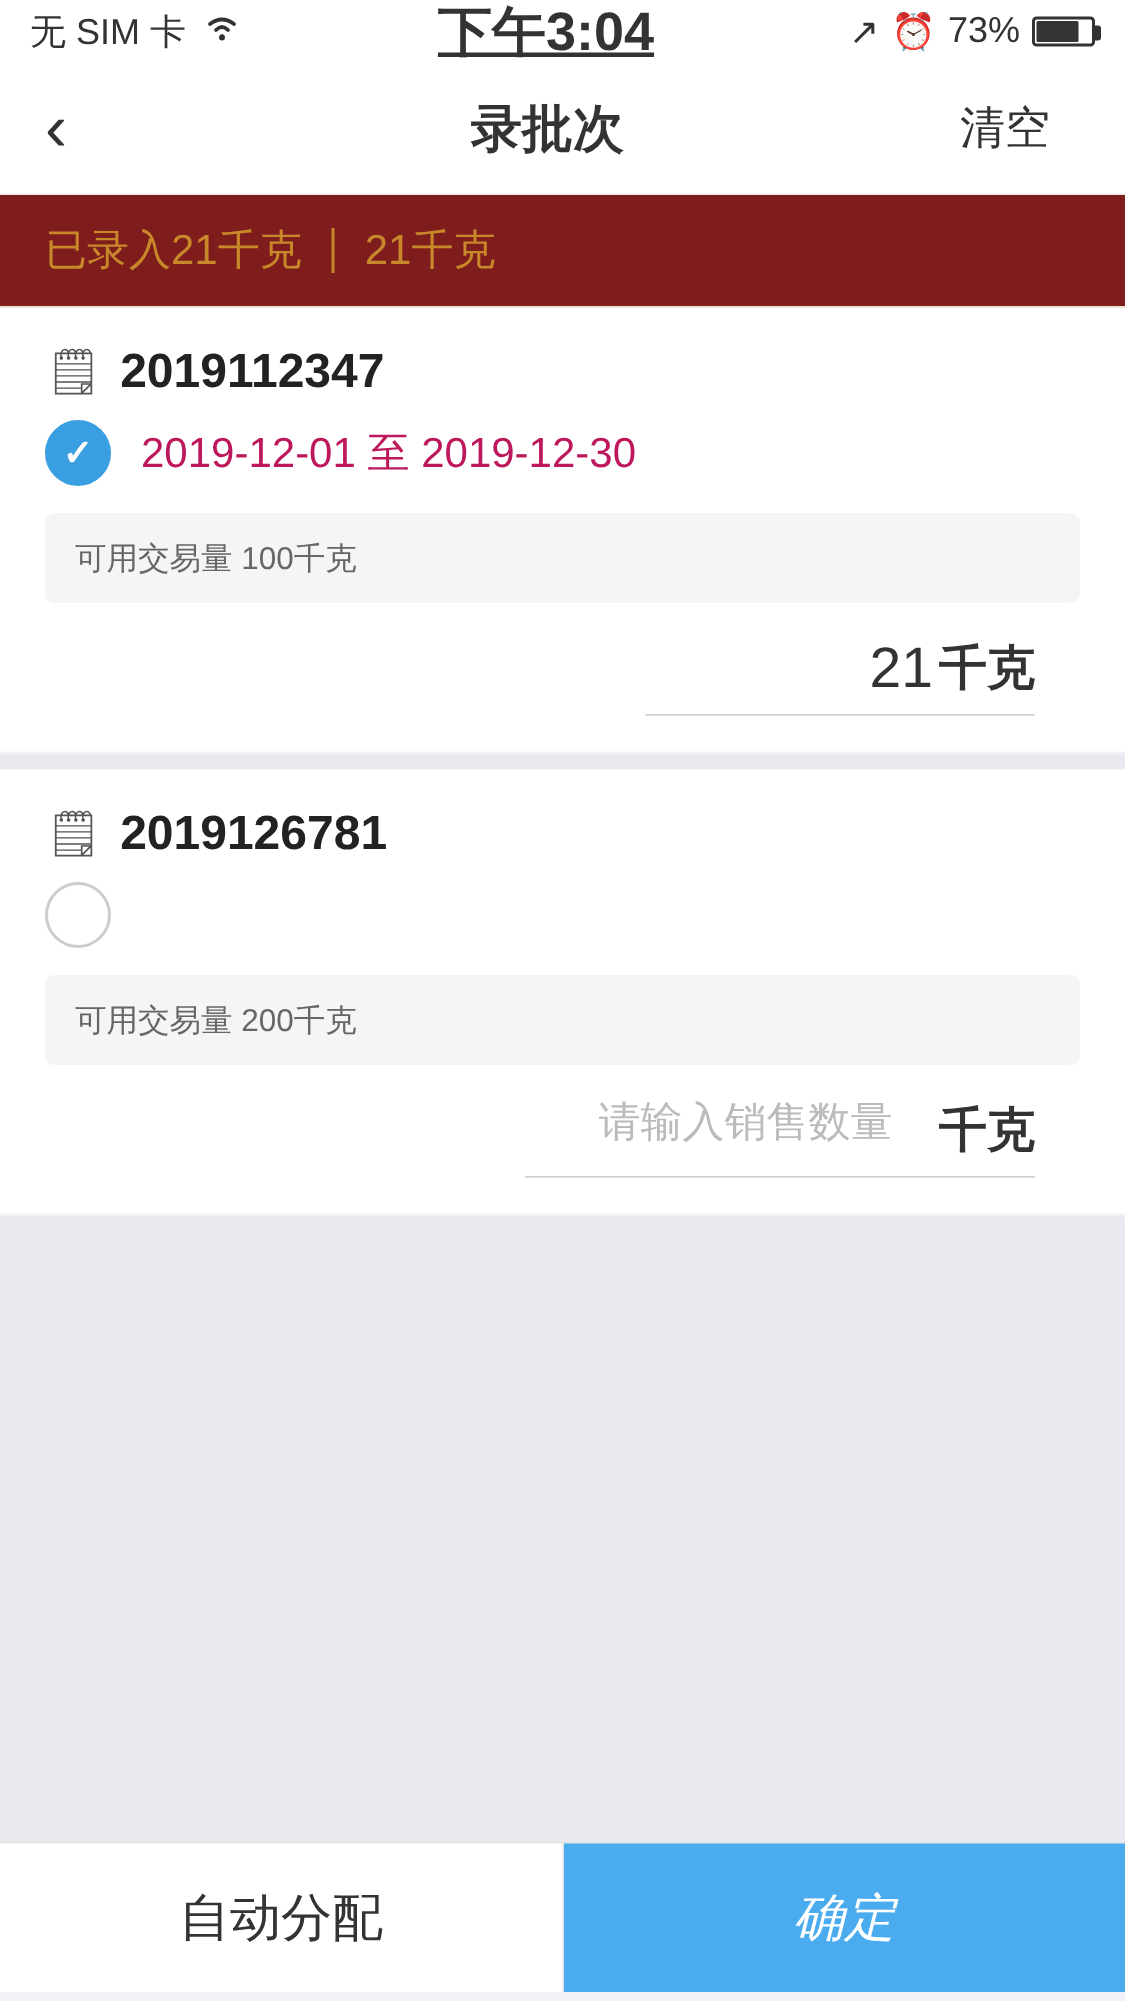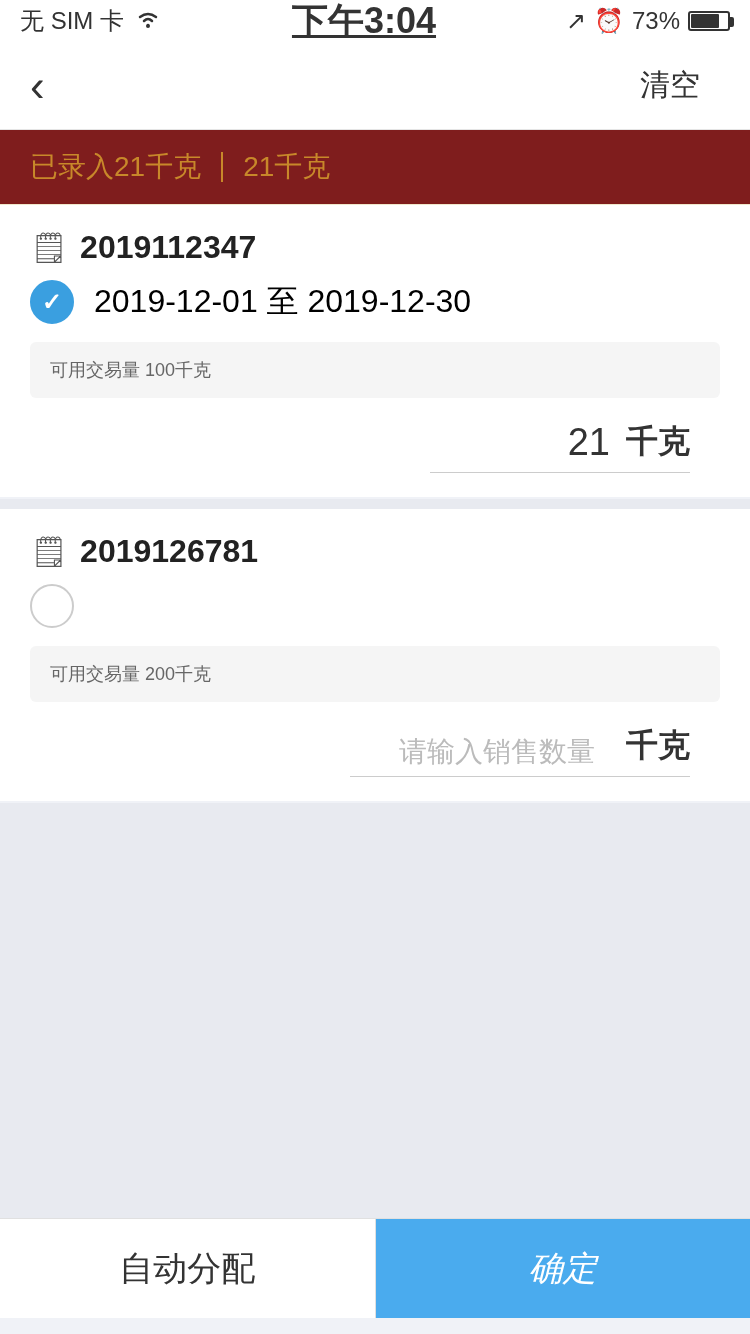--- a/index.html
+++ b/index.html
@@ -146,29 +146,29 @@
       background: #3a9fe0;
       border-color: #3a9fe0;
     }
     .radio-circle.selected::after {
       content: '✓';
       color: #fff;
       font-size: 24px;
       font-weight: 700;
     }
     .batch-date {
-      font-size: 32px;
-      color: #000000;
+      font-size: 28px;
+      color: #be185d;
     }
 
     .available-qty {
       background: #f5f5f5;
       border-radius: 6px;
       padding: 16px 20px;
-      font-size: 18px;
+      font-size: 21px;
       color: #666;
       margin-bottom: 0;
     }
     .qty-input {
       text-align: right;
       font-size: 36px;
       color: #333;
       border: none;
       outline: none;
       background: transparent;
@@ -187,21 +187,21 @@
     
     .bottom-spacer {
       background: #e8eaf0;
       flex: 1;
       min-height: 440px;
     }
 
     
     .footer {
       position: fixed;
-      bottom: 16px;
+      bottom: 6px;
       left: 0;
       width: 750px;
       height: 100px;
       display: flex;
       background: #fff;
       border-top: 1px solid #e0e0e0;
     }
     .footer-btn {
       flex: 1;
       display: flex;
@@ -243,41 +243,42 @@
     <span>⏰</span>
     <span>73%</span>
     <span class="battery-icon">
       <span class="battery-fill"></span>
     </span>
   </div>
 </div>
 
 <div class="nav-bar">
   <span class="nav-back" style="font-size:44px;">‹</span>
+  <span class="nav-title">录批次</span>
   <span class="nav-action">清空</span>
 </div>
 
 <div class="info-banner">
   <span class="info-banner-text">已录入21千克</span>
   <div class="info-banner-divider"></div>
   <span class="info-banner-text">21千克</span>
 </div>
 
 <div class="batch-item card">
   <div class="batch-header">
     <span class="batch-icon">🗒</span>
     <span class="batch-id">2019112347</span>
   </div>
   <div class="batch-date-row">
     <div class="radio-circle selected"></div>
     <span class="batch-date">2019-12-01 至 2019-12-30</span>
   </div>
   <div class="available-qty">可用交易量 100千克</div>
 
-  <div style="display:flex; align-items:center; justify-content:flex-end; padding: 22px 30px 0 30px; gap:16px;">
+  <div style="display:flex; align-items:center; justify-content:flex-end; padding: 22px 30px 0 30px; gap:4px;">
     <span style="font-size:38px; font-weight:500; color:#333;">21</span>
     <span class="unit-label">千克</span>
   </div>
   <div style="display:flex; justify-content:flex-end; padding: 8px 30px 0 30px;">
     <div style="width:260px; height:1px; background:#ccc;"></div>
   </div>
   <div style="height:24px;"></div>
 </div>
 
 <div style="height:10px; background:#e8eaf0;"></div>
@@ -285,21 +286,21 @@
 <div class="batch-item card">
   <div class="batch-header">
     <span class="batch-icon">🗒</span>
     <span class="batch-id">2019126781</span>
   </div>
   <div class="batch-date-row">
     <div class="radio-circle"></div>
   </div>
   <div class="available-qty">可用交易量 200千克</div>
 
-  <div style="display:flex; align-items:flex-end; justify-content:flex-end; padding: 22px 30px 0 30px; gap:16px;">
+  <div style="display:flex; align-items:flex-start; justify-content:flex-end; padding: 22px 30px 0 30px; gap:16px;">
     <input type="number" class="qty-input" style="font-size: 28px; color: rgb(187, 187, 187); text-align: right; border: none; outline: none; background: transparent; width: 300px;" placeholder="请输入销售数量">
     <span class="unit-label">千克</span>
   </div>
   <div style="display:flex; justify-content:flex-end; padding: 8px 30px 0 30px;">
     <div style="width:340px; height:1px; background:#ccc;"></div>
   </div>
   <div style="height:24px;"></div>
 </div>
 
 <div class="bottom-spacer" style="margin-bottom:100px;"></div>

